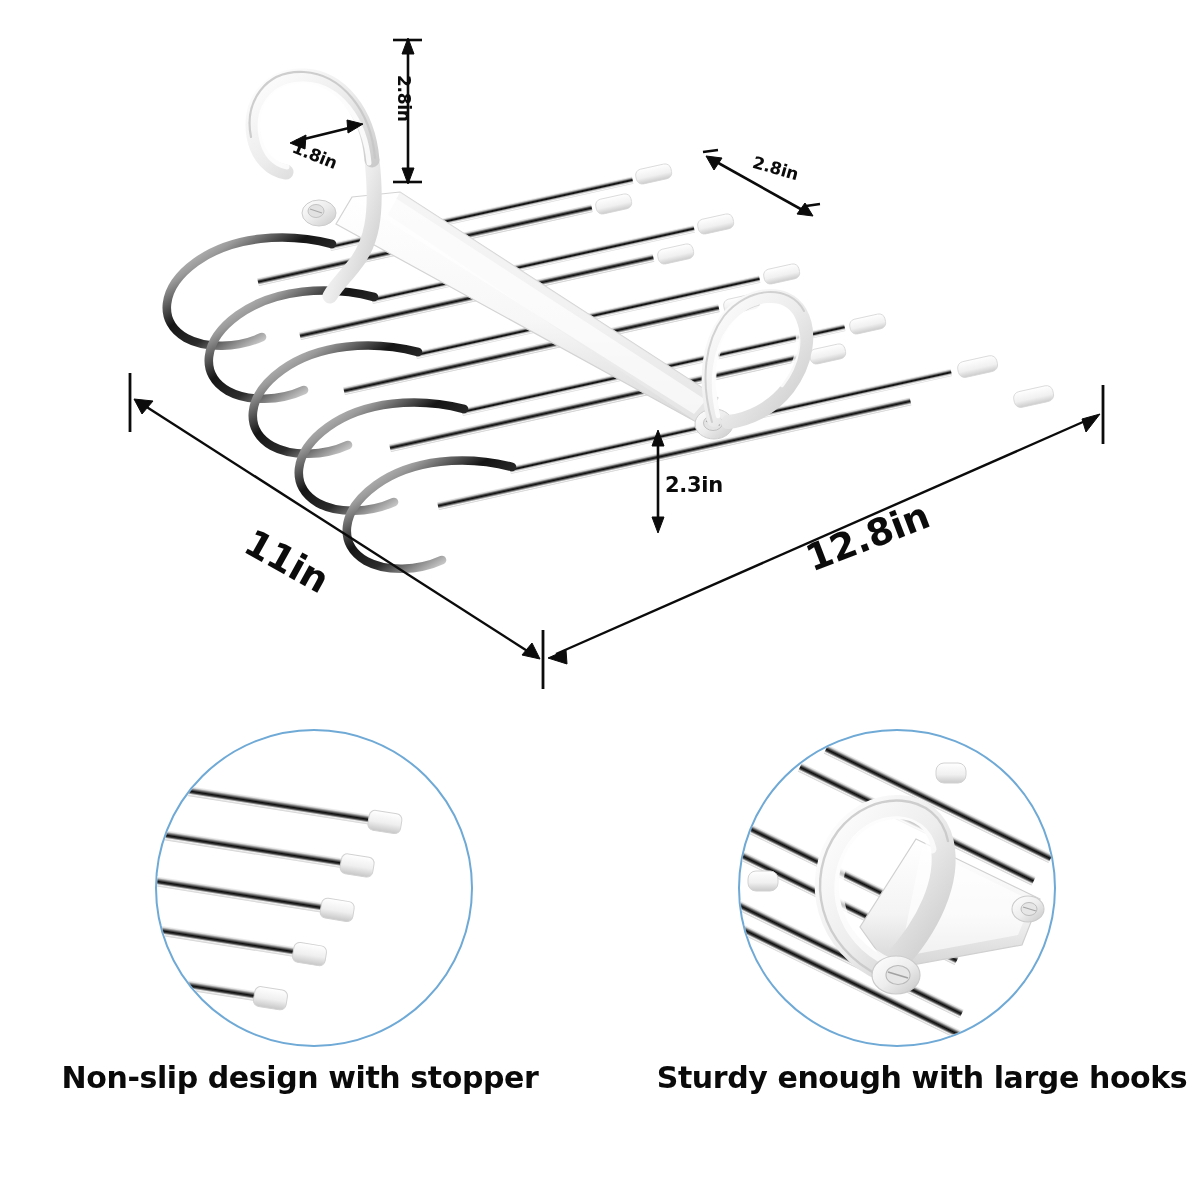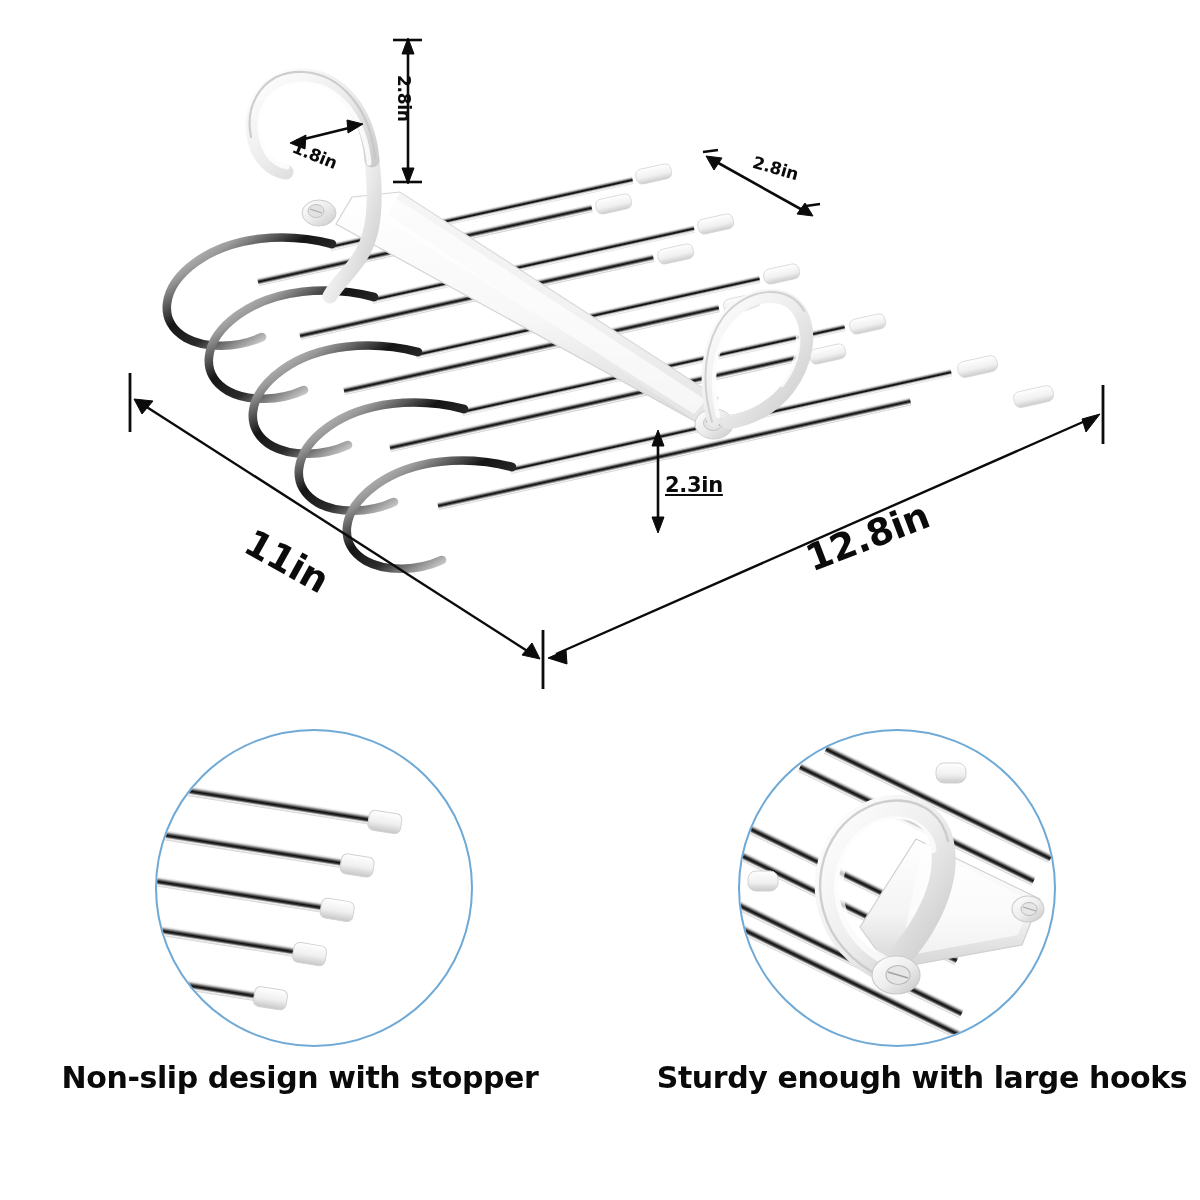--- a/index.html
+++ b/index.html
@@ -57,21 +57,20 @@
   }
   #lbl-28-right {
     left: 756px; top: 152px;
     transform: rotate(16deg);
     transform-origin: left top;
     font-size: 17px;
   }
   #lbl-23 {
     left: 665px; top: 473px;
     font-size: 21px;
-    text-decoration: underline;
   }
   #lbl-11 {
     left: 258px; top: 521px;
     transform: rotate(29deg);
     transform-origin: left top;
     font-size: 37px;
   }
   #lbl-128 {
     left: 800px; top: 540px;
     transform: rotate(-21deg);

